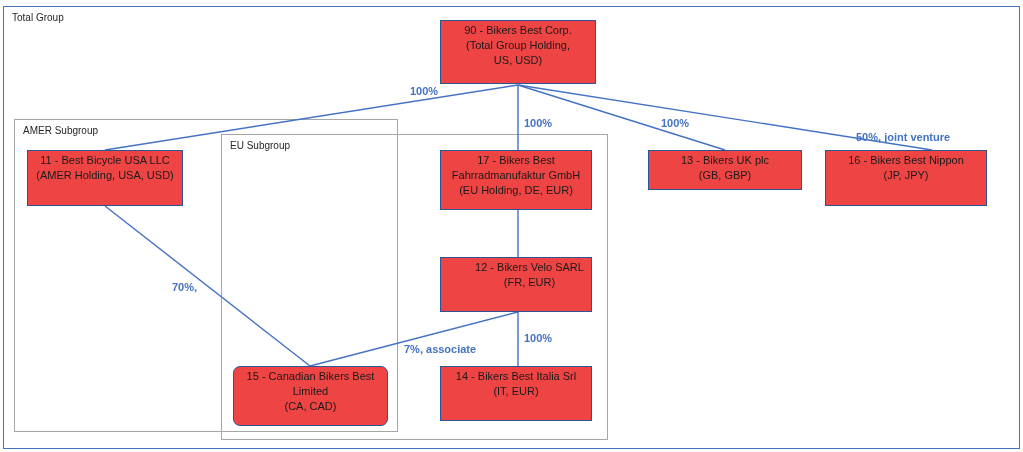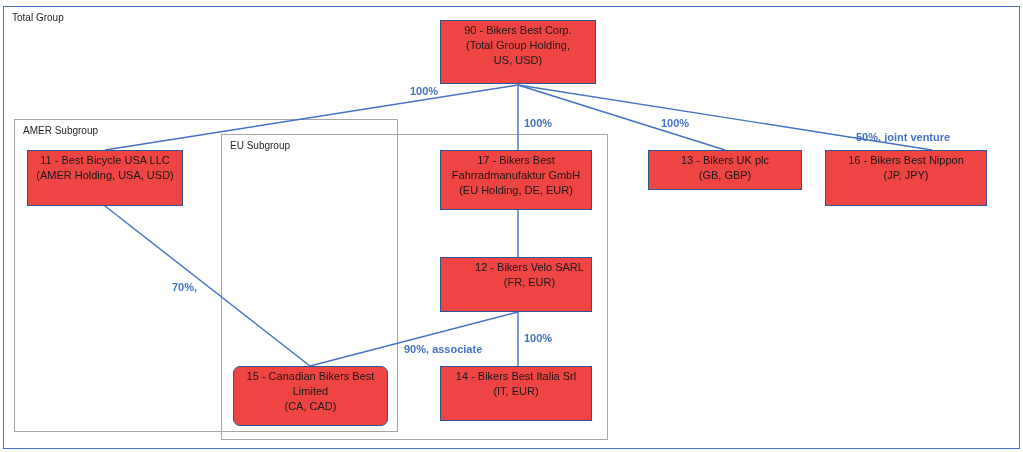--- a/index.html
+++ b/index.html
@@ -99,21 +99,21 @@
     </svg>
 
   <div id="edge-labels">
       <div class="edge-label" style="left: 410px; top: 86px;">100%</div>
       <div class="edge-label" style="left: 524px; top: 118px;">100%</div>
       <div class="edge-label" style="left: 661px; top: 118px;">100%</div>
       <div class="edge-label" style="left: 816px; top: 132px; margin-left: 40px;">50%, joint venture</div>
       <div class="edge-label" style="left: 524px; top: 228px; margin-top: 45px;">80%</div>
       <div class="edge-label" style="left: 524px; top: 333px;">100%</div>
       <div class="edge-label" style="left: 172px; top: 282px;">70%,</div>
-      <div class="edge-label" style="left: 404px; top: 344px;">90%, associate</div>
+      <div class="edge-label" style="left: 404px; top: 344px;">7%, associate</div>
     </div>
 
   <div id="entities">
       <div class="entity" style="left: 440px; top: 20px; width: 156px; height: 64px; border-color: rgb(47, 84, 150);">
         <span class="entity-text">90 - Bikers Best Corp.
 (Total Group Holding,
 US, USD)</span>
       </div>
       <div class="entity" style="left: 27px; top: 150px; width: 156px; height: 56px; border-color: rgb(47, 84, 150);">
         <span class="entity-text">11 - Best Bicycle USA LLC

